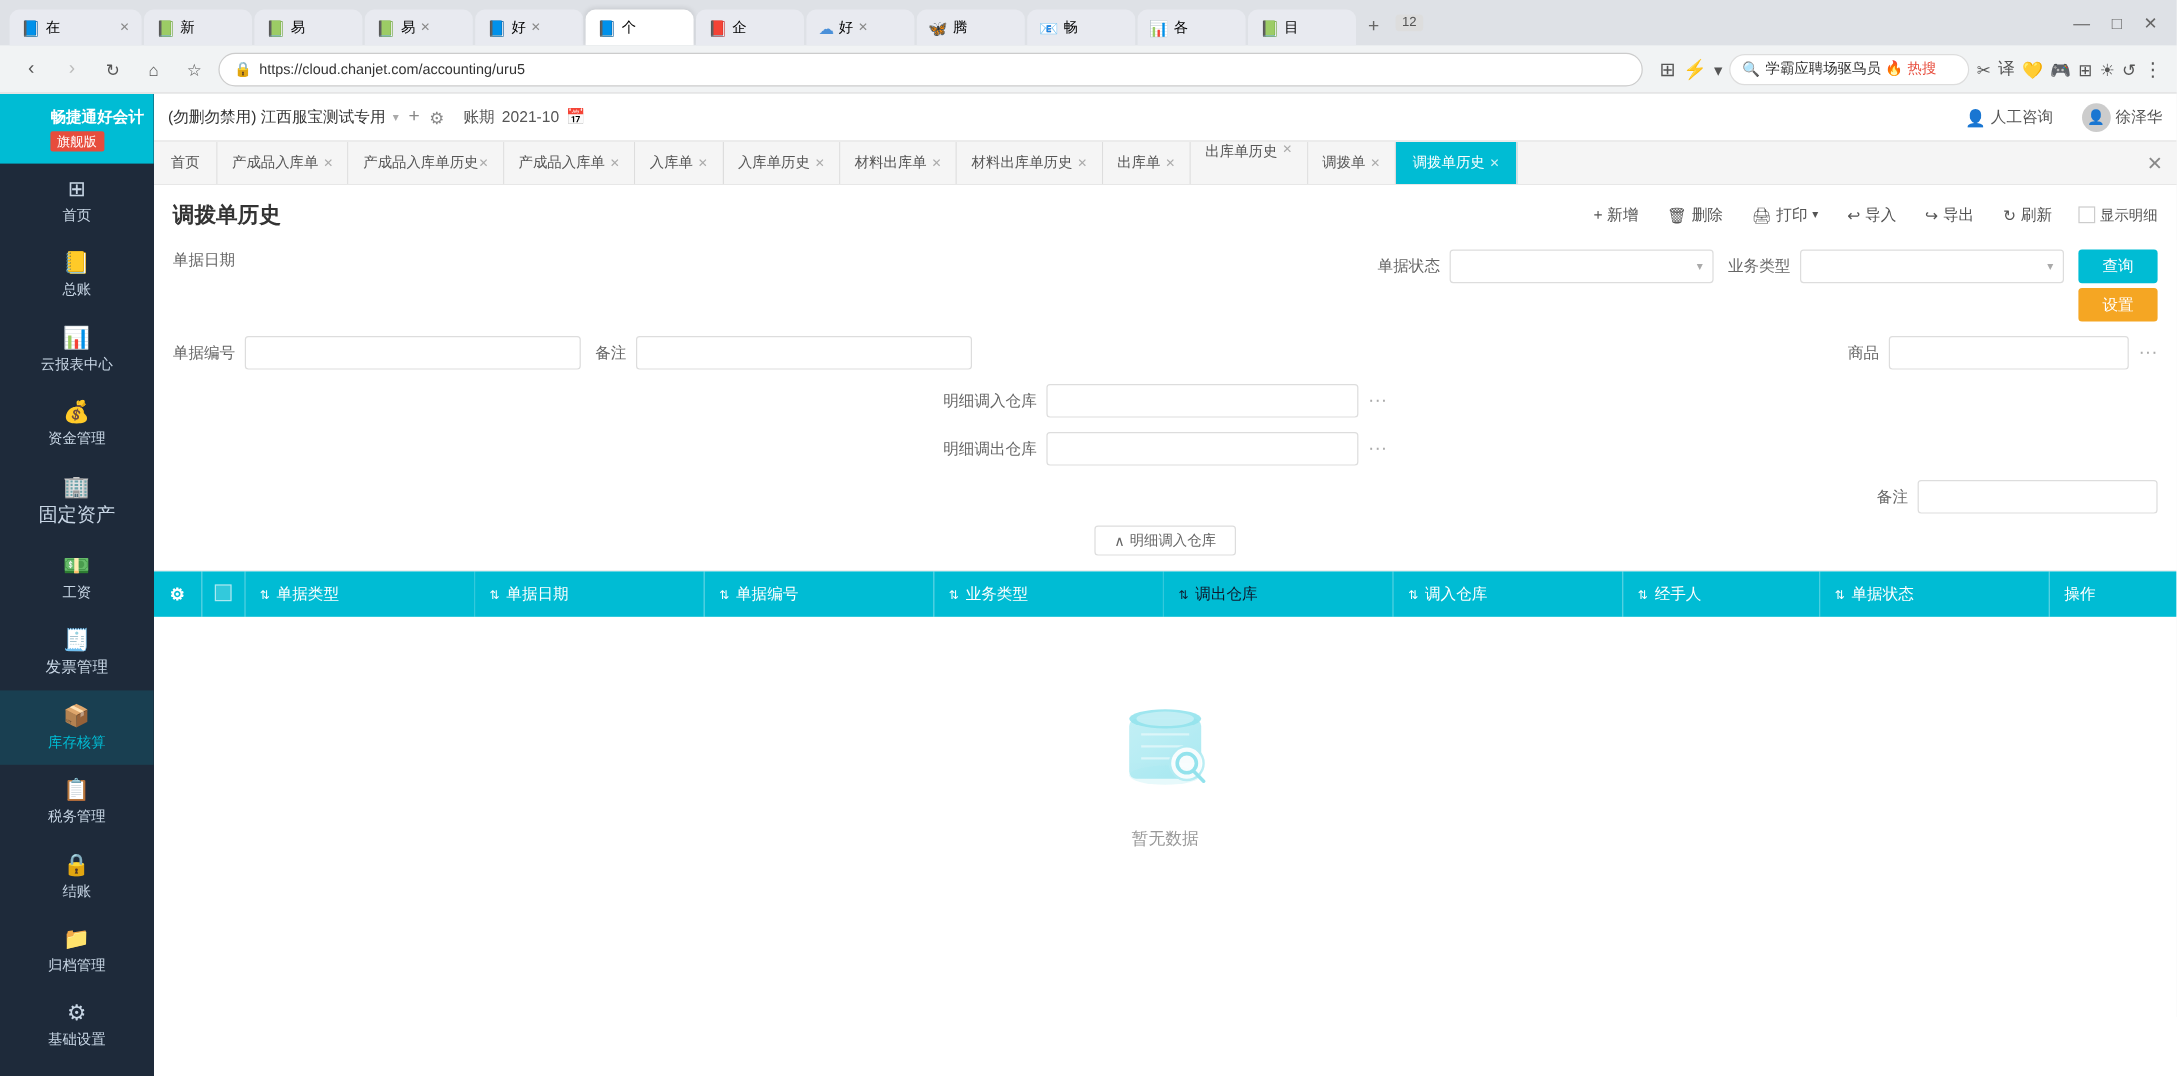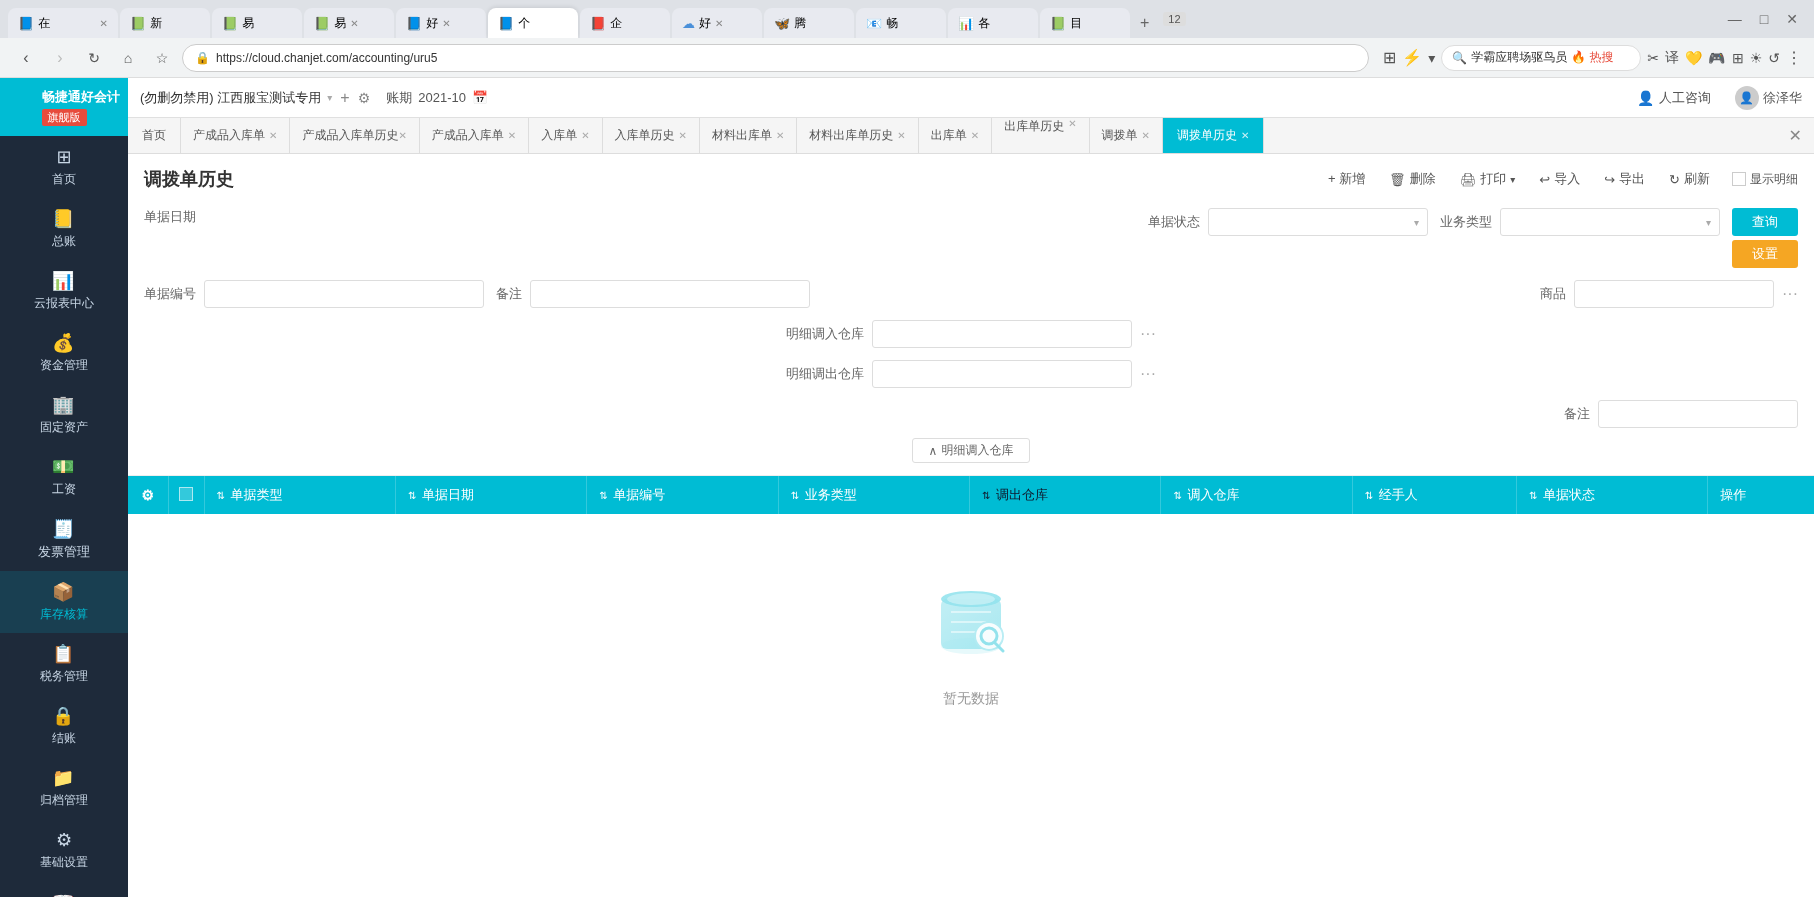--- a/index.html
+++ b/index.html
@@ -120,21 +120,21 @@
     <div style="display:flex; flex-direction:column; align-items:center; padding:10px 0; cursor:pointer; gap:3px;">
       <span style="font-size:18px;">📊</span>
       <span style="font-size:12px; color:#c8d6e5; text-align:center;">云报表中心</span>
     </div>
     <div style="display:flex; flex-direction:column; align-items:center; padding:10px 0; cursor:pointer; gap:3px;">
       <span style="font-size:18px;">💰</span>
       <span style="font-size:12px; color:#c8d6e5;">资金管理</span>
     </div>
     <div style="display:flex; flex-direction:column; align-items:center; padding:10px 0; cursor:pointer; gap:3px;">
       <span style="font-size:18px;">🏢</span>
-      <span style="font-size:12px; color:#c8d6e5;">固定资产</span>
+      <span style="font-size:16px; color:#c8d6e5;">固定资产</span>
     </div>
     <div style="display:flex; flex-direction:column; align-items:center; padding:10px 0; cursor:pointer; gap:3px;">
       <span style="font-size:18px;">💵</span>
       <span style="font-size:12px; color:#c8d6e5;">工资</span>
     </div>
     <div style="display:flex; flex-direction:column; align-items:center; padding:10px 0; cursor:pointer; gap:3px;">
       <span style="font-size:18px;">🧾</span>
       <span style="font-size:13px; color:#c8d6e5;font-family:Liberation Mono, monospace;">发票管理</span>
     </div>
     <div style="display:flex; flex-direction:column; align-items:center; padding:10px 0; cursor:pointer; gap:3px; background:rgba(0,188,212,0.15);">

